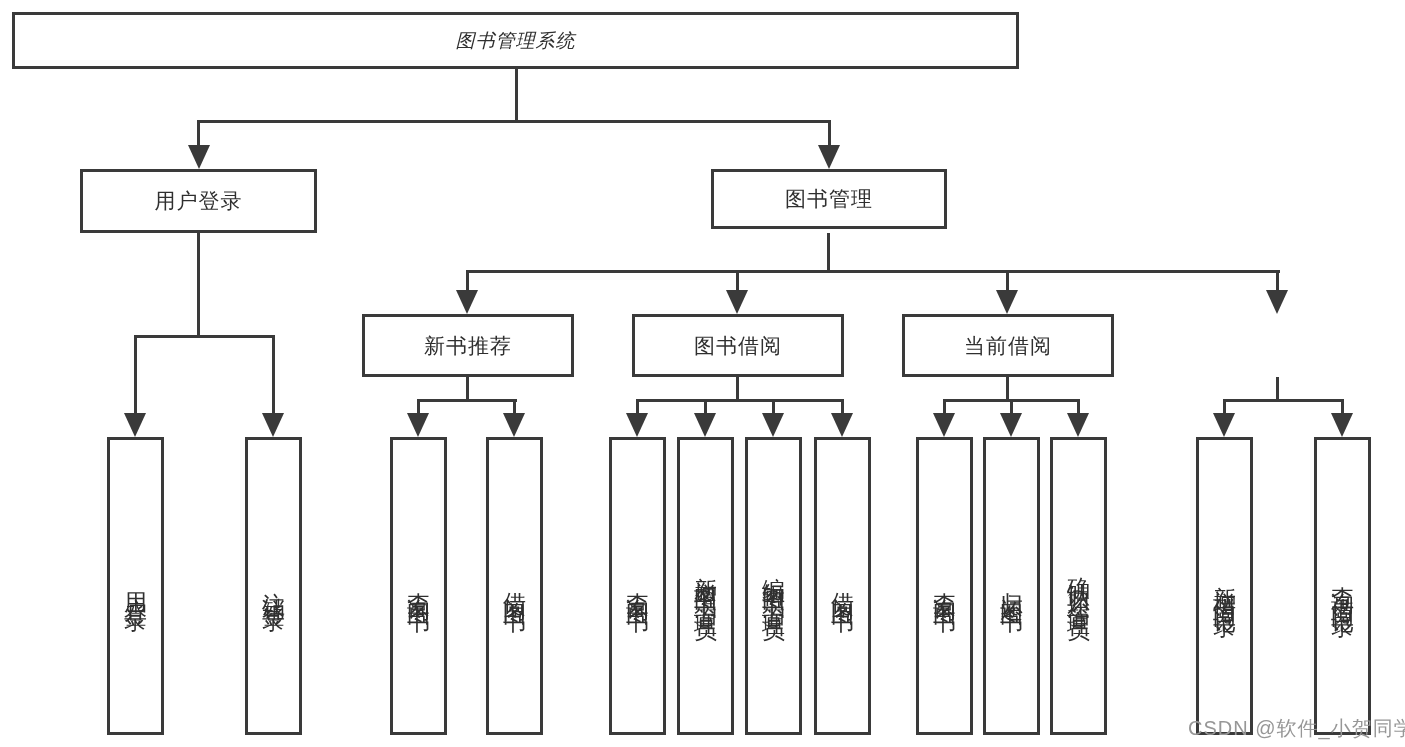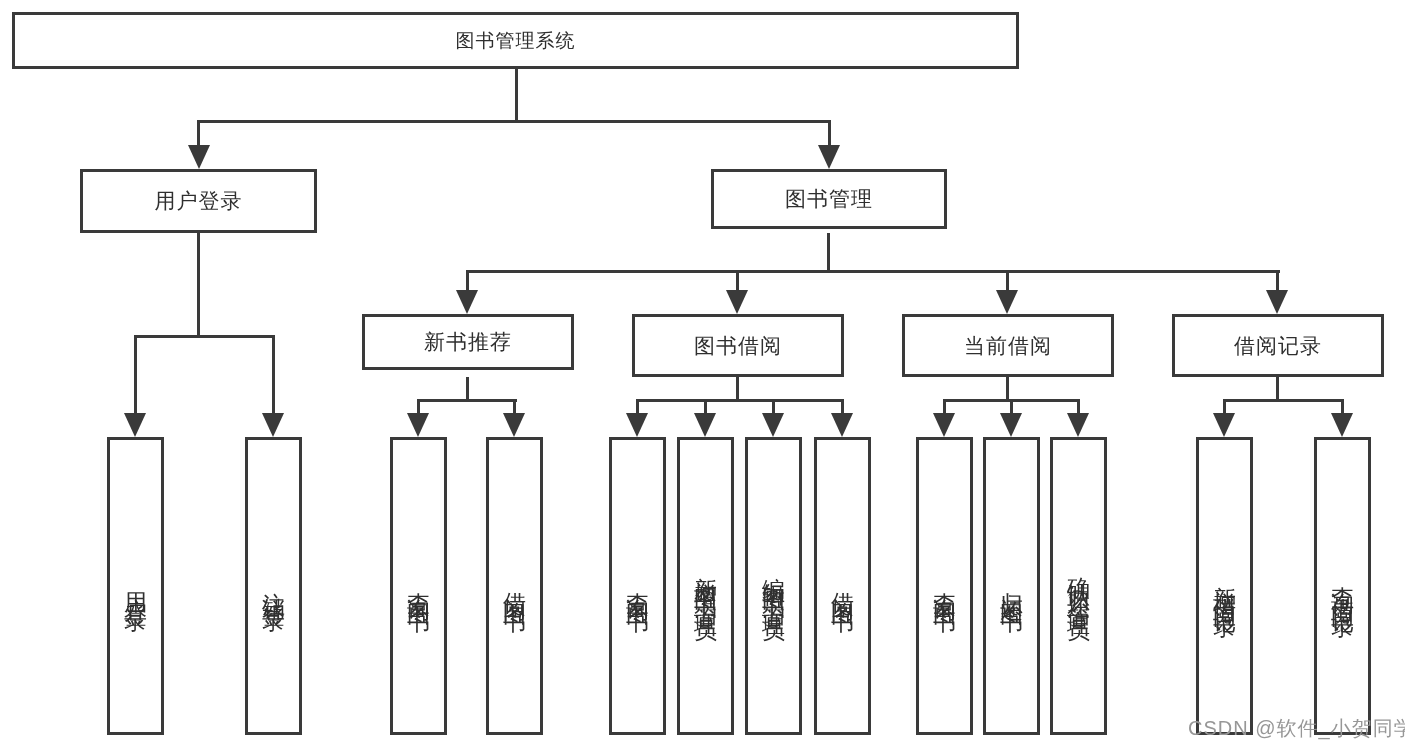--- a/index.html
+++ b/index.html
@@ -9,21 +9,21 @@
     position:relative; width:1405px; height:747px; background:#ffffff;
     overflow:hidden; color:#2f2f2f;
   }
   
   .box {
     position:absolute; background:#ffffff; border:3px solid #3a3a3a;
     display:flex; align-items:center; justify-content:center;
     color:#2f2f2f;
   }
   .hbox { font-size:21px; letter-spacing:1px; }
-  .rootbox { font-size:19px; letter-spacing:1px; }
+  .rootbox { font-size:19px; letter-spacing:1px;font-style:italic; }
   .leaf {
     writing-mode:vertical-rl; text-orientation:mixed;
     font-size:23px; letter-spacing:6px; line-height:1;
   }
   
   .vl { position:absolute; width:3px; background:#3a3a3a; }
   .hl { position:absolute; height:3px; background:#3a3a3a; }
   .ar {
     position:absolute; width:0; height:0;
     border-left:11px solid transparent; border-right:11px solid transparent;
@@ -37,24 +37,23 @@
 </head>
 <body>
 
 <div class="canvas">
 
   <div class="box rootbox" style="left:12px;top:12px;width:1007px;height:57px">图书管理系统</div>
 
   <div class="box hbox" style="left:80px;top:169px;width:237px;height:64px">用户登录</div>
   <div class="box hbox" style="left:711px;top:169px;width:236px;height:60px">图书管理</div>
 
-  <div class="box hbox" style="left:362px;top:314px;width:212px;height:56px">新书推荐</div>
+  <div class="box hbox" style="left:362px;top:314px;width:212px;height:63px">新书推荐</div>
   <div class="box hbox" style="left:902px;top:314px;width:212px;height:63px">当前借阅</div>
   <div class="box hbox" style="left:632px;top:314px;width:212px;height:63px">图书借阅</div>
-  <div class="box hbox" style="left:1172px;top:314px;width:212px;height:63px">借阅记录</div>
 
   <div class="box leaf" style="left:107px;top:437px;width:57px;height:298px">用户登录</div>
   <div class="box leaf" style="left:245px;top:437px;width:57px;height:298px">注销登录</div>
 
   <div class="box leaf" style="left:390px;top:437px;width:57px;height:298px">查询图书</div>
   <div class="box leaf" style="left:486px;top:437px;width:57px;height:298px">借阅图书</div>
 
   <div class="box leaf" style="left:609px;top:437px;width:57px;height:298px">查询图书</div>
   <div class="box leaf" style="left:677px;top:437px;width:57px;height:298px">新增图书（管理员）</div>
   <div class="box leaf" style="left:745px;top:437px;width:57px;height:298px">编辑图书（管理员）</div>

